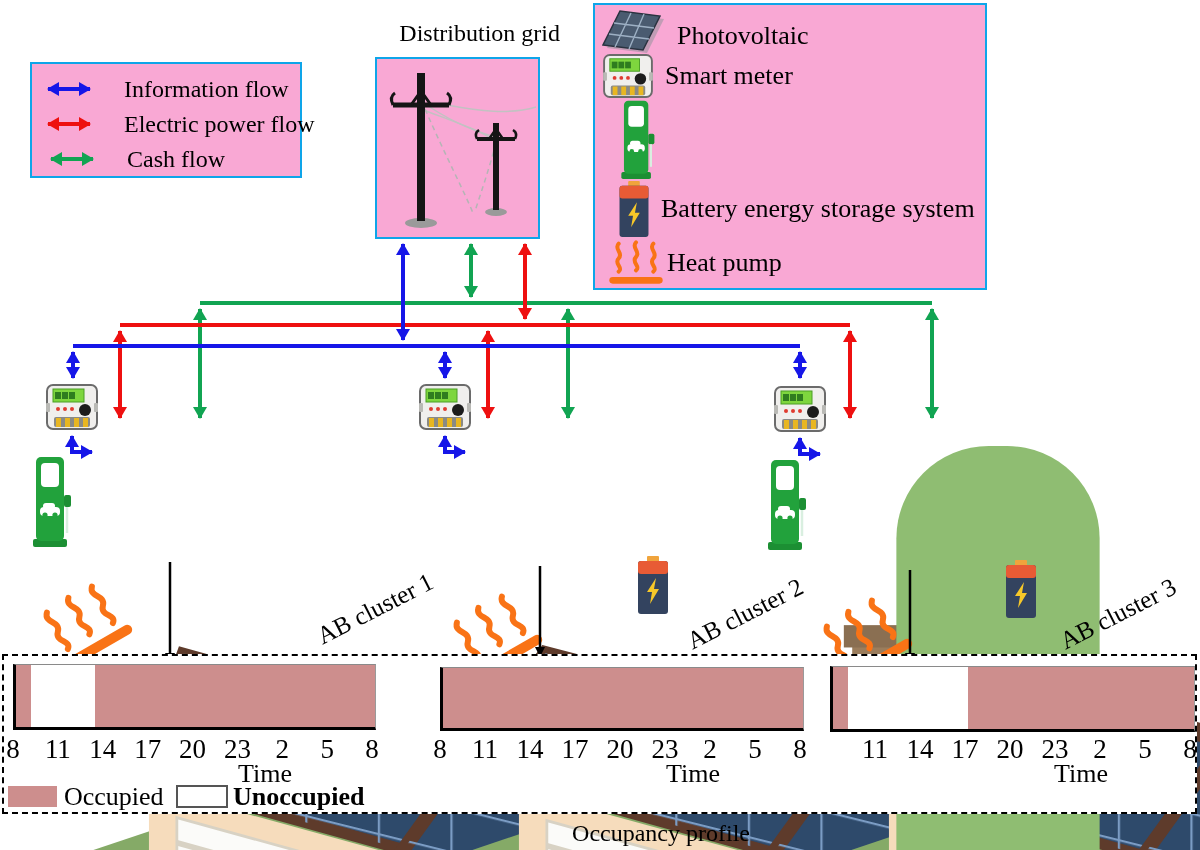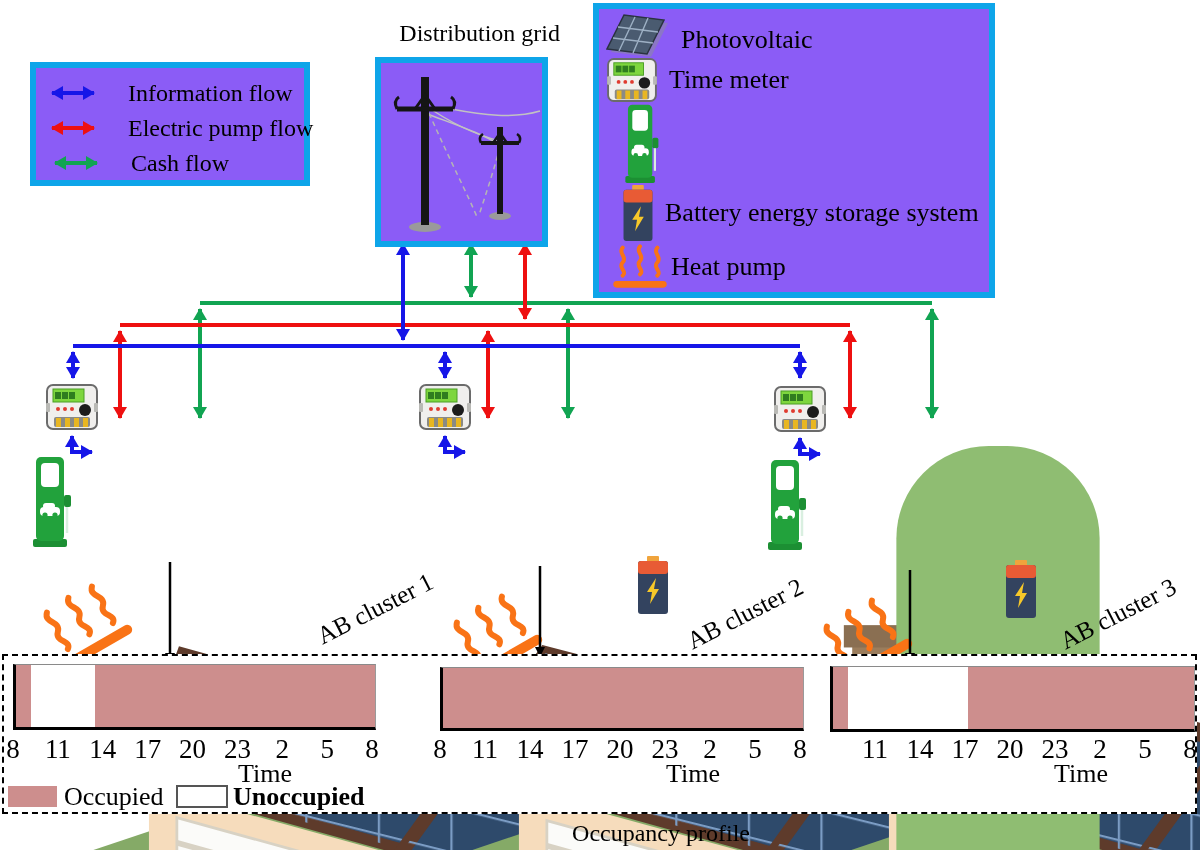--- a/index.html
+++ b/index.html
@@ -1,19 +1,19 @@
 <!DOCTYPE html>
 <html><head>
 <meta charset="utf-8">
 <style>
   html,body{margin:0;padding:0;background:#ffffff;}
   #stage{position:relative;width:1200px;height:850px;background:#ffffff;overflow:hidden;
          font-family:"Liberation Serif","DejaVu Serif",serif;color:#000;}
   .abs{position:absolute;}
-  .box{border:6px solid #0ea5e9;background:#8b5cf6;}
+  .box{border:2px solid #0ea5e9;background:#f9a8d4;}
   .legend-row{display:flex;align-items:center;gap:26px;}
   .lbl{white-space:nowrap;}
   .f24{font-size:24px;line-height:1.1;}
   .f26{font-size:26px;line-height:1.1;}
   .center{text-align:right;}
   .cluster-label{font-size:25px;transform:rotate(-27deg);transform-origin:center;white-space:nowrap;}
   .occ-box{border:2px dashed #000;background:#fff;}
   .bar{background:#cd8e8d;border-left:3px solid #000;border-bottom:3px solid #000;
        border-top:1px solid #8a8a8a;border-right:1px solid #9a9a9a;}
   .bar .white-seg{position:absolute;top:0;height:100%;background:#ffffff;}
@@ -237,21 +237,21 @@
     <div class="abs legend-row" style="left:8px;top:12px;">
       <svg width="58" height="16" viewBox="0 0 58 16">
         <path d="M8,8 H50" stroke="#1616e8" stroke-width="4" marker-start="url(#arrB)" marker-end="url(#arrB)"></path>
       </svg>
       <span class="lbl f24">Information flow</span>
     </div>
     <div class="abs legend-row" style="left:8px;top:47px;">
       <svg width="58" height="16" viewBox="0 0 58 16">
         <path d="M8,8 H50" stroke="#ee1010" stroke-width="4" marker-start="url(#arrR)" marker-end="url(#arrR)"></path>
       </svg>
-      <span class="lbl f24">Electric pump flow</span>
+      <span class="lbl f24">Electric power flow</span>
     </div>
     <div class="abs legend-row" style="left:11px;top:82px;justify-content:center;">
       <svg width="58" height="16" viewBox="0 0 58 16">
         <path d="M8,8 H50" stroke="#11a452" stroke-width="4" marker-start="url(#arrG)" marker-end="url(#arrG)"></path>
       </svg>
       <span class="lbl f24">Cash flow</span>
     </div>
   </div>
 
   <div class="abs f24 center" style="left:360px;top:20px;width:200px;">Distribution grid</div>
@@ -281,21 +281,21 @@
 
   <div class="abs box" style="left:593px;top:3px;width:390px;height:283px;">
     <svg class="abs" style="left:4px;top:4px" width="66" height="44">
         <use href="#pvpanel" width="66" height="44"></use>
       </svg>
     <div class="abs lbl f26" style="left:82px;top:17px;">Photovoltaic</div>
 
     <svg class="abs" style="left:8px;top:49px" width="50" height="44">
         <use href="#meter" width="50" height="44"></use>
       </svg>
-    <div class="abs lbl f26" style="left:70px;top:57px;">Time meter</div>
+    <div class="abs lbl f26" style="left:70px;top:57px;">Smart meter</div>
 
     <svg class="abs" style="left:24px;top:94px" width="36" height="80">
         <use href="#charger" width="36" height="80"></use>
       </svg>
 
     <svg class="abs" style="left:22px;top:176px" width="34" height="56">
         <use href="#battery" width="34" height="56"></use>
       </svg>
     <div class="abs lbl f26" style="left:66px;top:190px;">Battery energy storage system</div>
 

